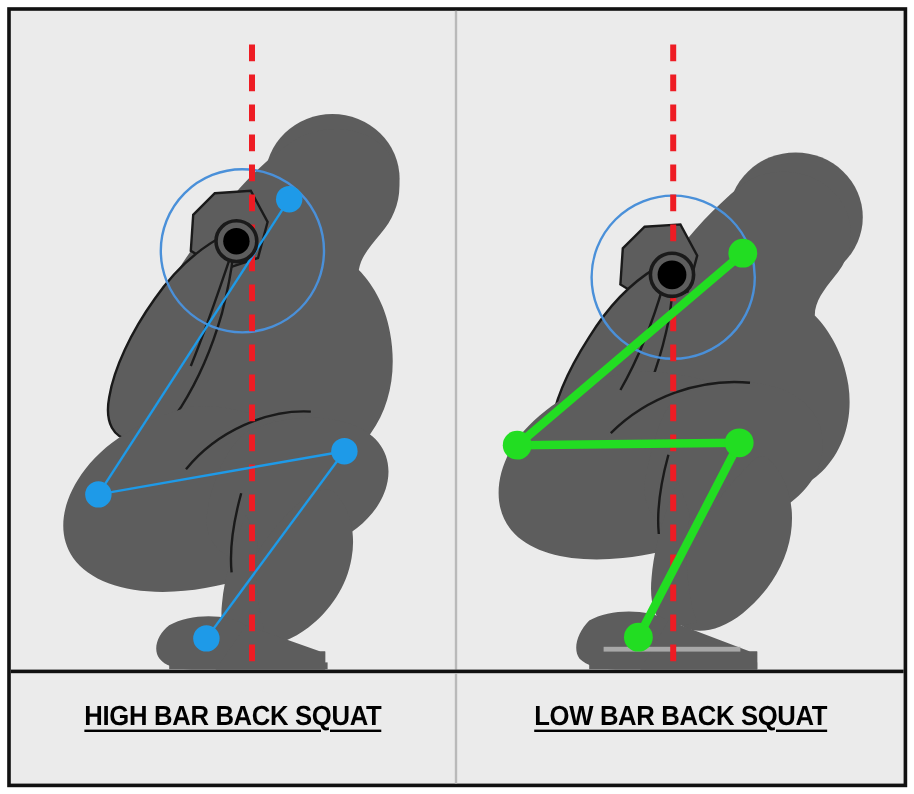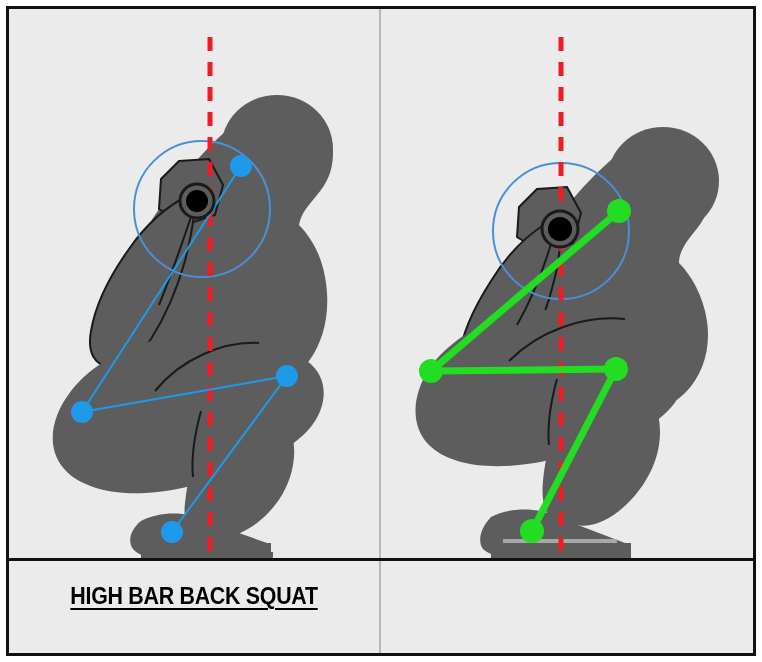--- a/index.html
+++ b/index.html
@@ -312,16 +312,19 @@
         </svg>
       </div>
     </div>
 
     <div class="divider-horizontal"></div>
 
     <div class="labels-row">
       <div class="label-cell left-label">
         <span class="caption-text">HIGH BAR BACK SQUAT</span>
       </div>
+      <div class="label-cell right-label">
+        <span class="caption-text">LOW BAR BACK SQUAT</span>
+      </div>
     </div>
 
   </div>
 </div>
 
 </body></html>

